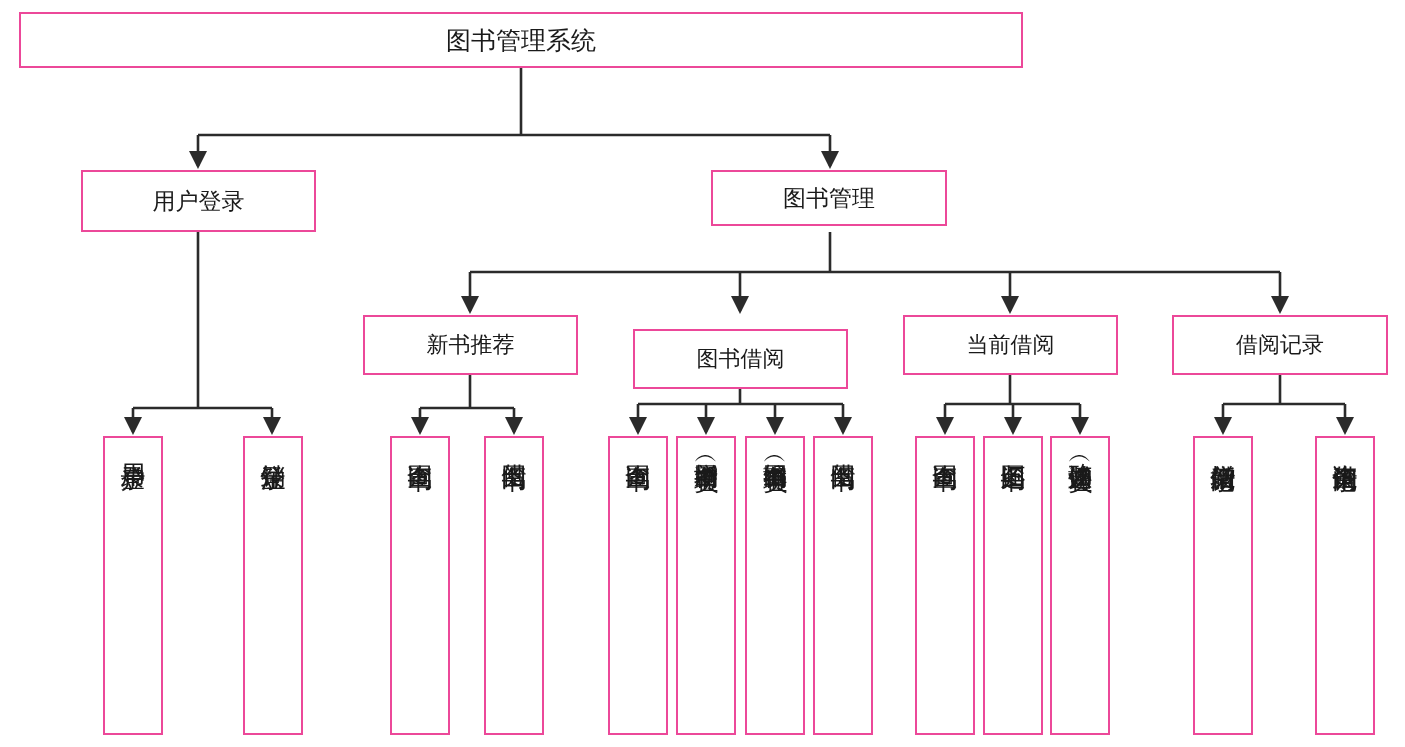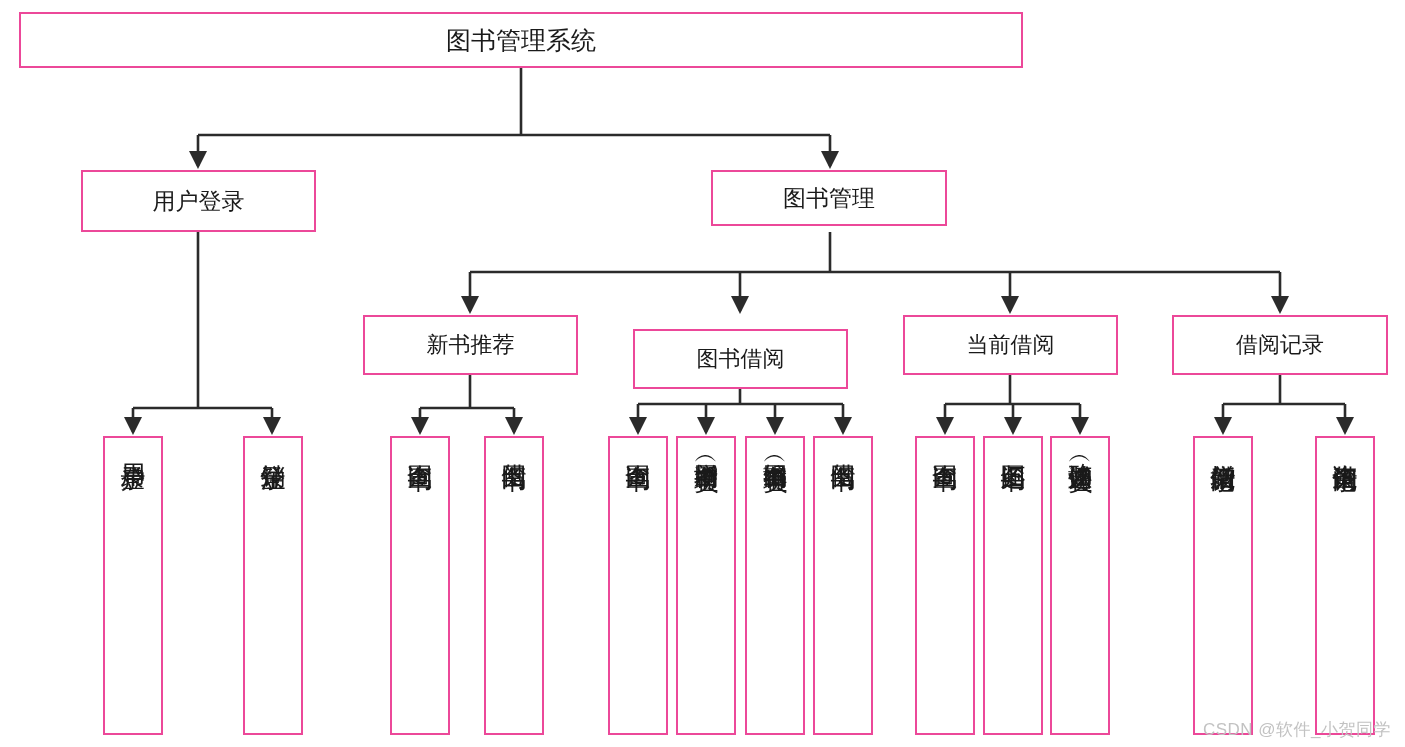--- a/index.html
+++ b/index.html
@@ -208,15 +208,14 @@
   </div>
 
   <div class="node leaf" style="left:1193px; top:436px; width:60px; height:299px;">
     <span class="leaf-label">新增借阅记录</span>
   </div>
 
   <div class="node leaf" style="left:1315px; top:436px; width:60px; height:299px;">
     <span class="leaf-label">查询借阅记录</span>
   </div>
 
-  <div id="watermark">CSDN @软件_小贺同学</div>
 
 </div>
 
 </body></html>

